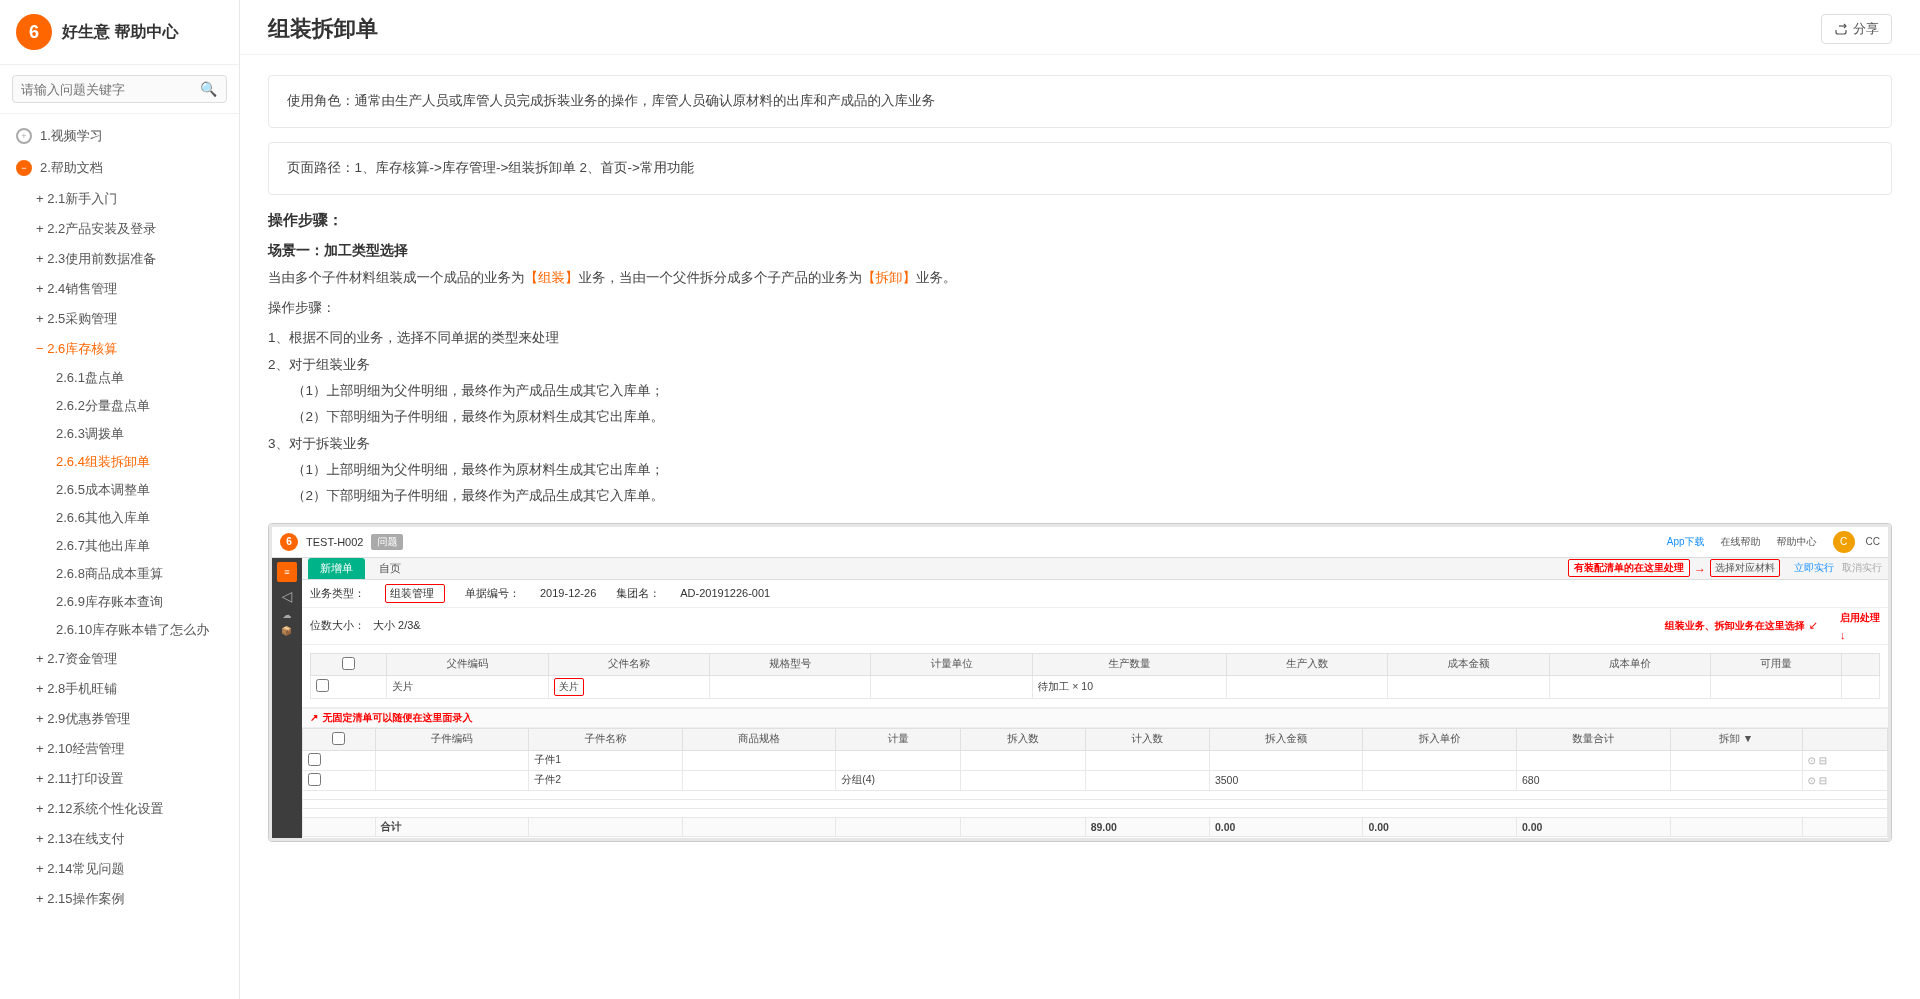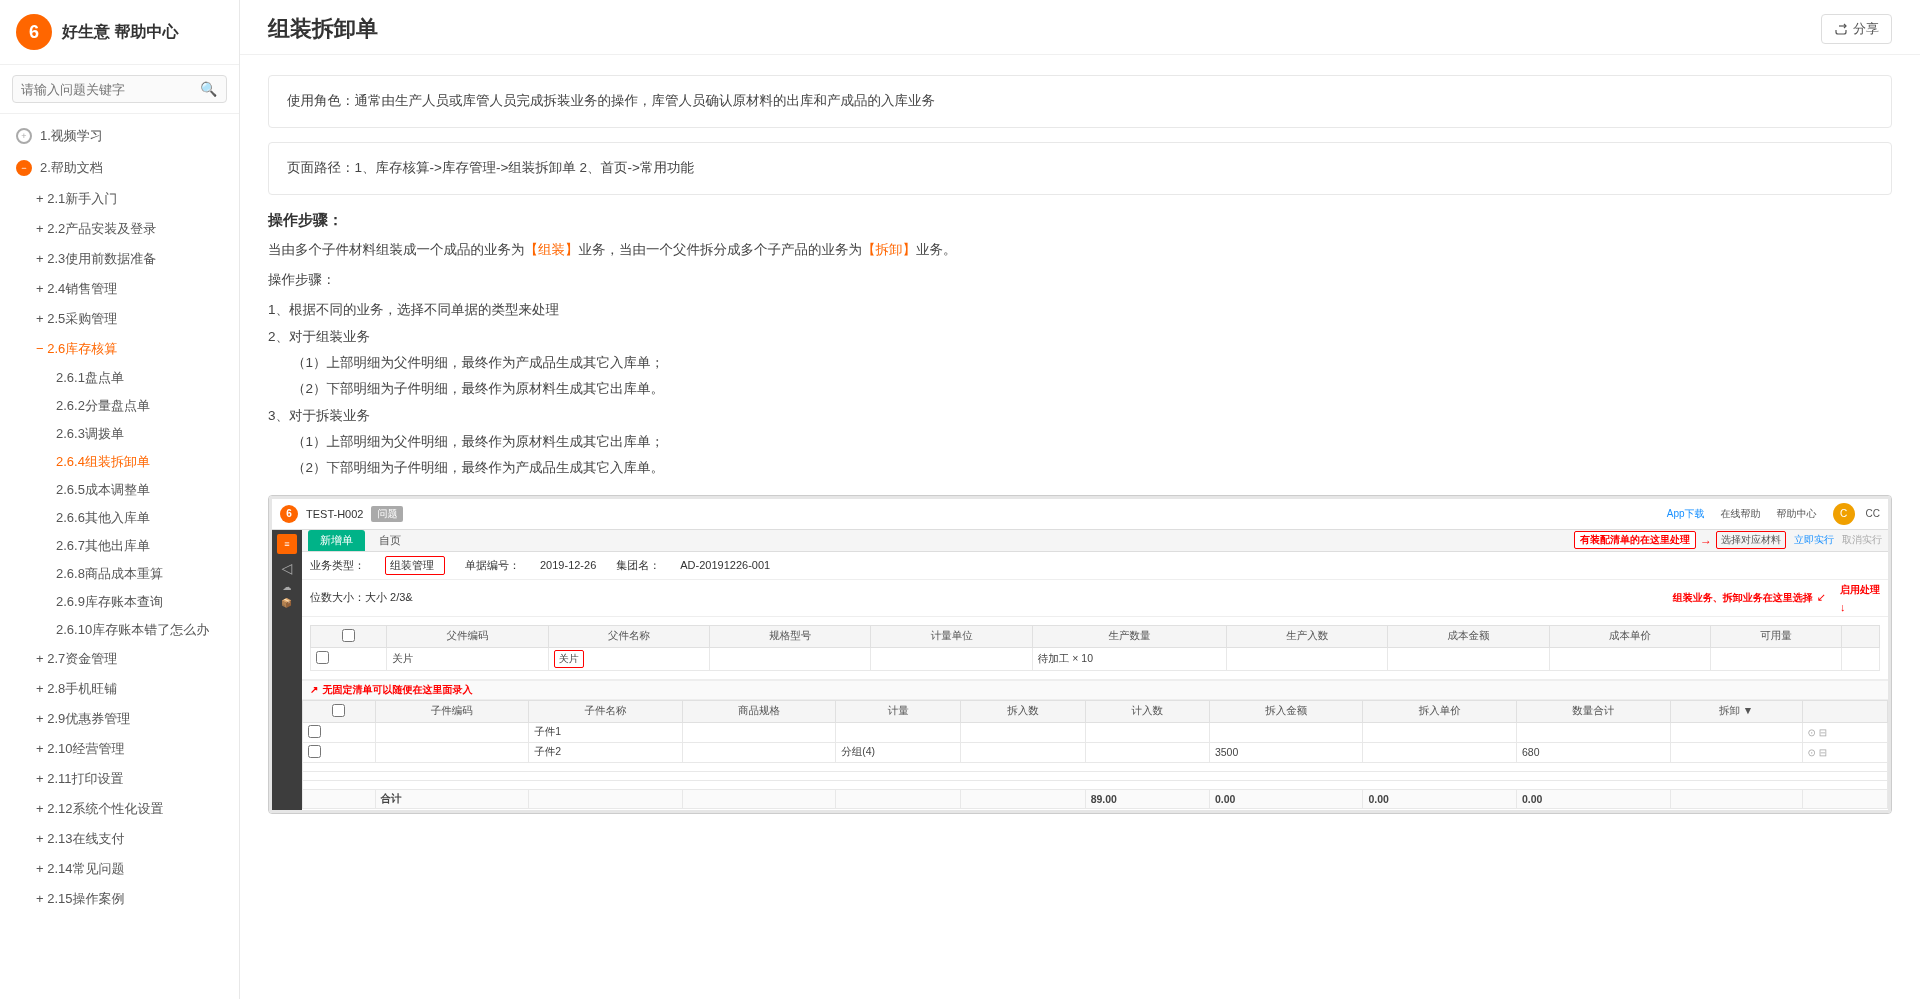--- a/index.html
+++ b/index.html
@@ -461,20 +461,21 @@
     <div class="info-block">
       <span>使用角色：通常由生产人员或库管人员完成拆装业务的操作，库管人员确认原材料的出库和产成品的入库业务</span>
     </div>
 
     <div class="info-block">
       <span>页面路径：1、库存核算-&gt;库存管理-&gt;组装拆卸单 2、首页-&gt;常用功能</span>
     </div>
 
     <div class="section-title">操作步骤：</div>
 
+    <div class="scenario-title">场景一：加工类型选择</div>
 
     <p class="content-para">
       当由多个子件材料组装成一个成品的业务为<span class="keyword">【组装】</span>业务，当由一个父件拆分成多个子产品的业务为<span class="keyword">【拆卸】</span>业务。
     </p>
 
     <p class="content-para">操作步骤：</p>
 
     <ul class="steps-list">
       <li>1、根据不同的业务，选择不同单据的类型来处理</li>
       <li>2、对于组装业务</li>
@@ -515,38 +516,38 @@
               <div style="background:#00b388;color:#fff;padding:3px 12px;border-radius:3px 3px 0 0;margin-right:4px;">新增单</div>
               <div style="padding:3px 10px;color:#555;">自页</div>
               <div style="flex:1;"></div>
 
               <div style="position:relative;display:flex;align-items:center;gap:4px;">
                 <span class="annot-label annotation-red">有装配清单的在这里处理</span>
                 <span style="color:red;font-size:12px;">→</span>
                 <div class="mock-red-box">
                   <span style="font-size:10px;color:#555;">选择对应材料</span>
                 </div>
-                <span style="font-size:10px;color:#1890ff;margin-left:4px;">立即实行</span>
+                <span style="font-size:10px;color:#1890ff;margin-left:10px;">立即实行</span>
                 <span style="font-size:10px;color:#aaa;margin-left:4px;">取消实行</span>
               </div>
             </div>
 
             <div style="background:#fff;border-bottom:1px solid #eee;padding:4px 8px;display:flex;align-items:center;gap:20px;font-size:11px;flex-wrap:wrap;">
               <span>业务类型：</span>
               <div class="mock-red-box mock-input" style="min-width:60px;">
                 <span>组装管理</span>
               </div>
               <span>单据编号：</span>
               <span>2019-12-26</span>
               <span>集团名：</span>
               <span>AD-20191226-001</span>
               <div style="flex:1;"></div>
             </div>
 
-            <div style="background:#fff;padding:3px 8px;border-bottom:1px solid #eee;display:flex;align-items:center;font-size:11px;position:relative;">
+            <div style="background:#fff;padding:3px 8px;border-bottom:1px solid #eee;display:flex;align-items:center;gap:8px;font-size:11px;position:relative;">
               <span>位数大小：</span>
               <span>大小 2/3&amp;</span>
               <span style="flex:1"></span>
 
               <div style="display:flex;align-items:center;gap:4px;">
                 <span style="color:red;font-size:10px;font-weight:bold;">组装业务、拆卸业务在这里选择</span>
                 <span style="color:red;">↙</span>
               </div>
 
               <div style="display:flex;align-items:flex-start;gap:4px;margin-left:14px;flex-direction:column;">

